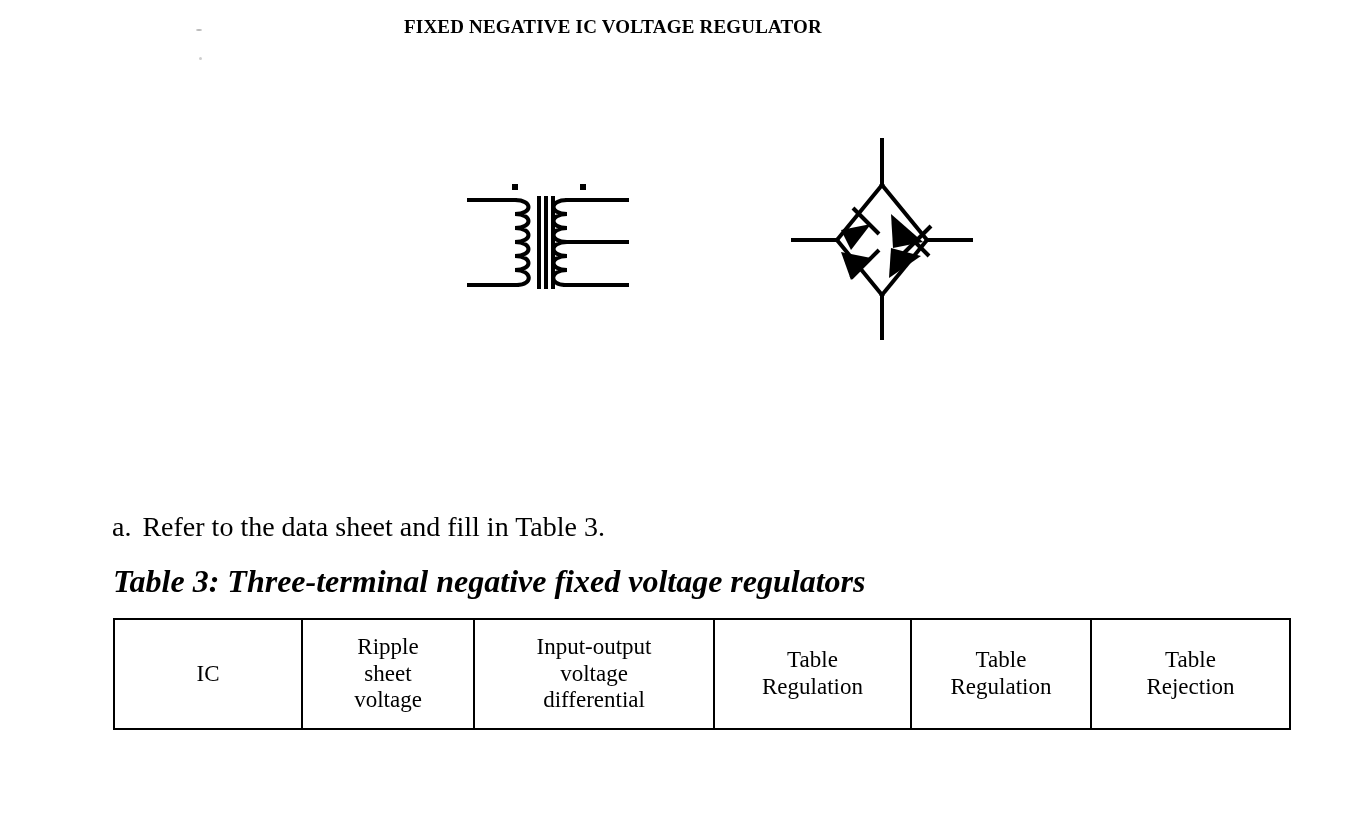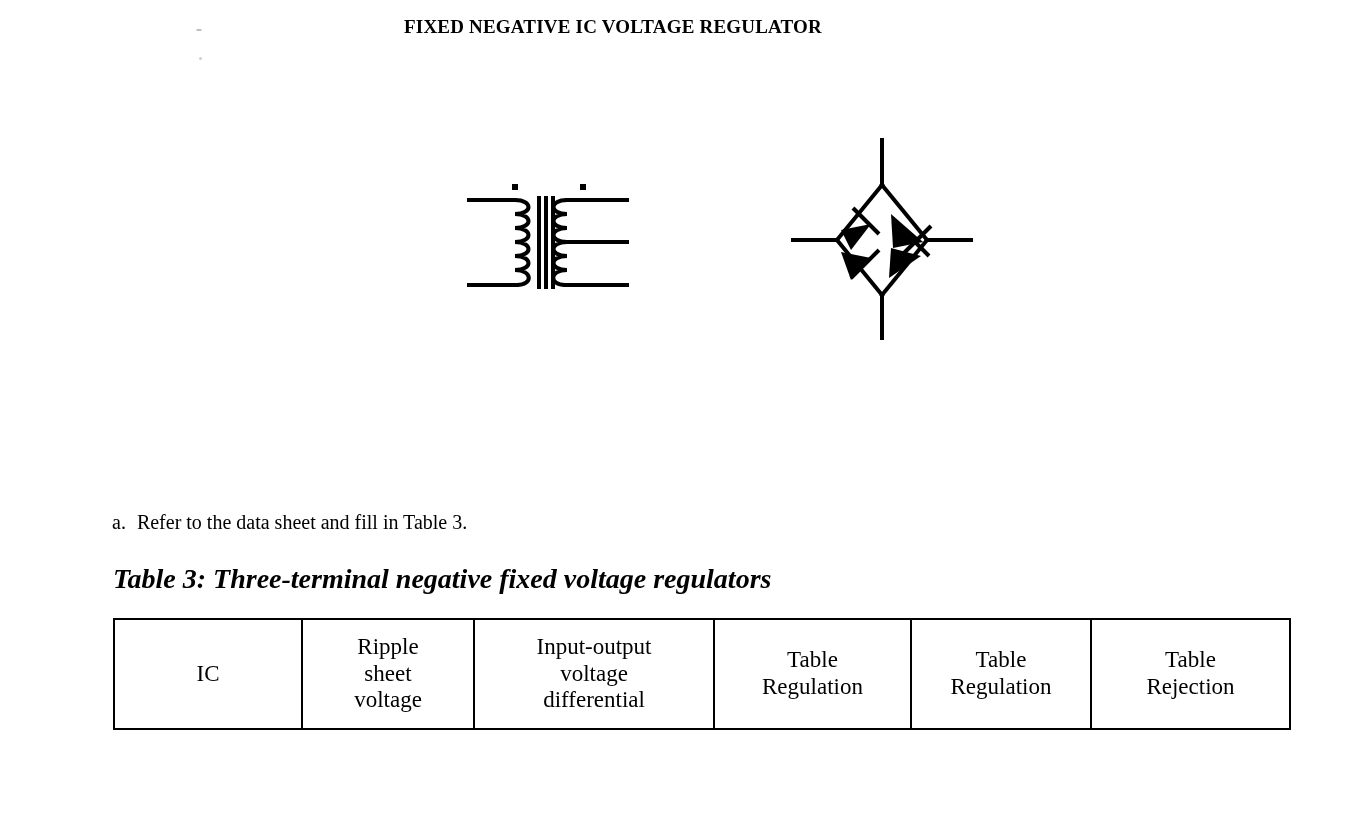--- a/index.html
+++ b/index.html
@@ -56,30 +56,30 @@
     position: absolute;
     left: 785px;
     top: 10px;
   }
 
   
   #instruction-line {
     position: absolute;
     left: 112px;
     top: 511px;
-    font-size: 20px;
+    font-size: 28px;
     white-space: nowrap;
   }
   #instruction-marker { margin-right: 11px; }
 
   #table-caption {
     position: absolute;
     left: 113px;
     top: 563px;
-    font-size: 28px;
+    font-size: 32px;
     font-weight: bold;
     font-style: italic;
     white-space: nowrap;
   }
 
   
   #data-table {
     position: absolute;
     left: 113px;
     top: 618px;

